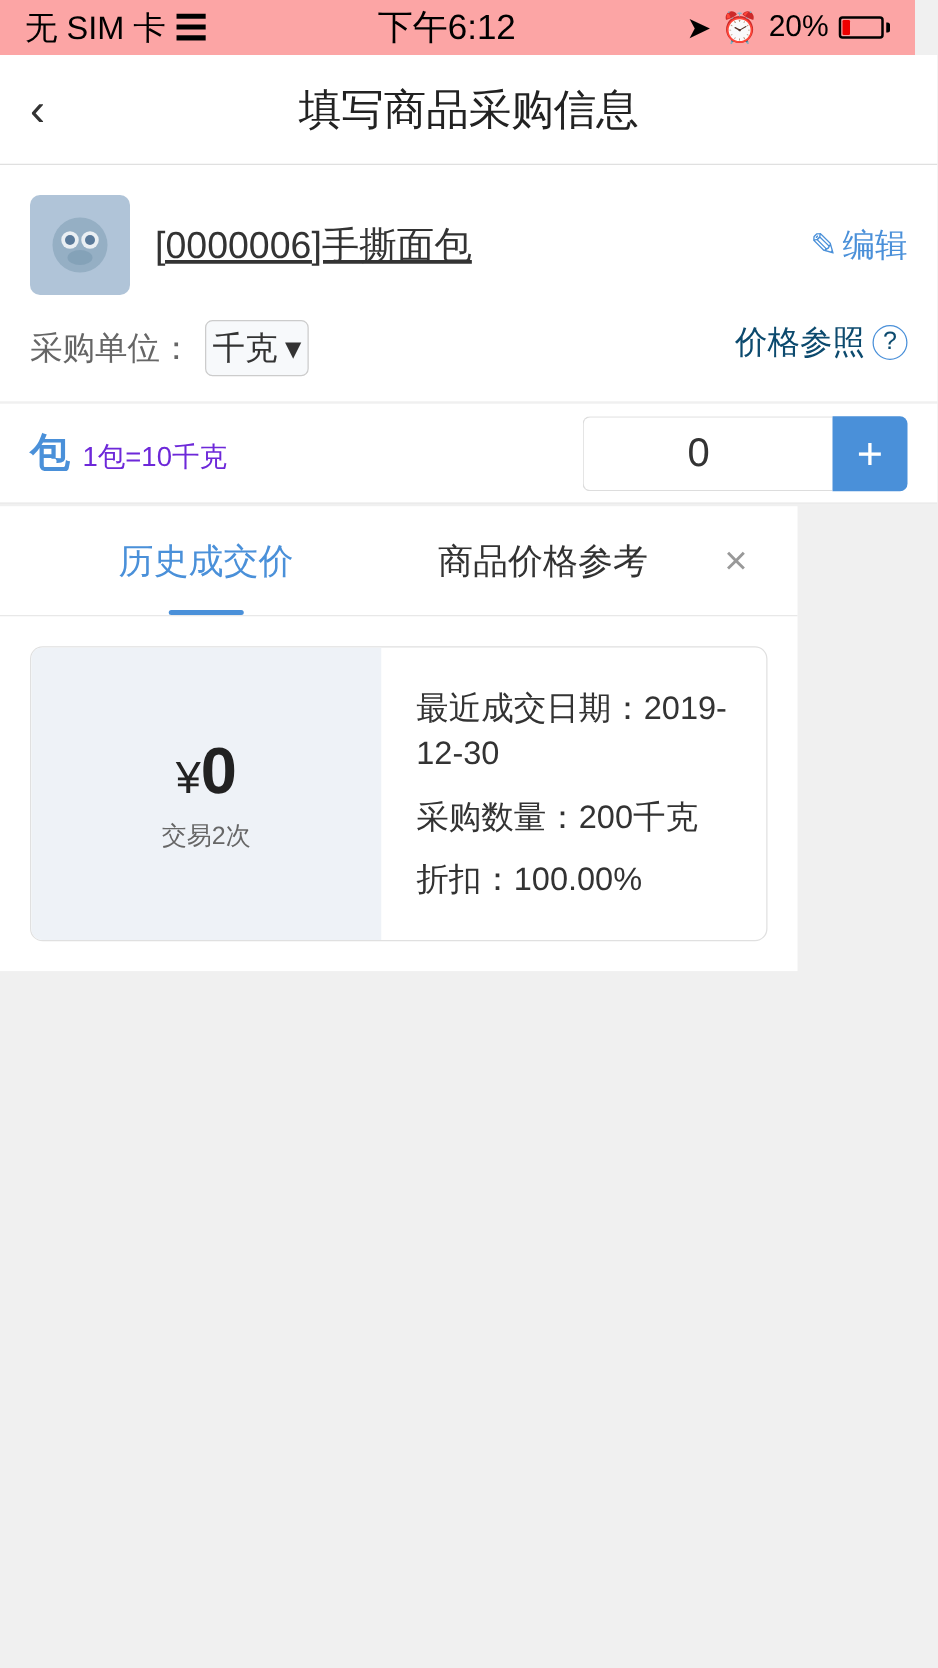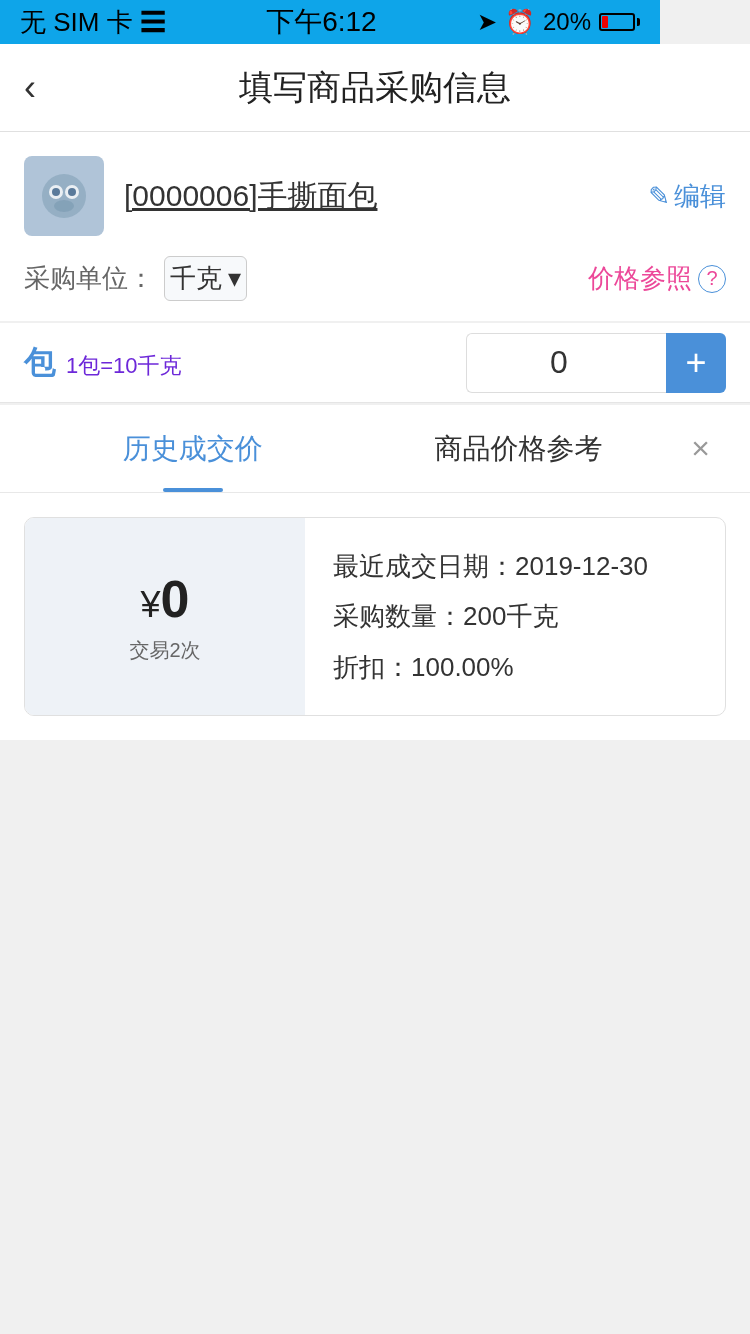--- a/index.html
+++ b/index.html
@@ -8,23 +8,23 @@
       width: 750px;
       min-height: 1334px;
       background: #f0f0f0;
       font-family: -apple-system, "PingFang SC", "Helvetica Neue", Arial, sans-serif;
       position: relative;
       overflow-x: hidden;
     }
 
     
     .status-bar {
-      width: 660px;
+      width: 732px;
       height: 44px;
-      background: #0ea5e9;
+      background: #fca5a5;
       display: flex;
       align-items: center;
       justify-content: space-between;
       padding: 0 20px;
       font-size: 28px;
     }
     .status-left {
       display: flex;
       align-items: center;
       gap: 8px;
@@ -134,21 +134,21 @@
     .edit-link {
       font-size: 26px;
       color: #4a90d9;
       display: flex;
       align-items: center;
       gap: 4px;
       cursor: pointer;
     }
     .product-bottom {
       display: flex;
-      align-items: center;
+      align-items: flex-start;
       justify-content: space-between;
     }
     .unit-label {
       font-size: 26px;
       color: #666;
       display: flex;
       align-items: center;
       gap: 10px;
     }
     .unit-select {
@@ -164,21 +164,21 @@
     .unit-select span {
       font-size: 26px;
       color: #333;
     }
     .chevron-down {
       font-size: 20px;
       color: #666;
     }
     .price-ref {
       font-size: 26px;
-      color: #ec4899;
+      color: #0c4a6e;
       display: flex;
       align-items: center;
       gap: 6px;
       cursor: pointer;
     }
 
     
     .qty-row {
       width: 750px;
       background: #fff;
@@ -229,21 +229,21 @@
       font-size: 36px;
       display: flex;
       align-items: center;
       justify-content: center;
       border-radius: 0 6px 6px 0;
       cursor: pointer;
     }
 
     
     .panel {
-      width: 750px;
+      width: 638px;
       background: #fff;
       margin-top: 2px;
     }
 
     
     .tabs {
       display: flex;
       align-items: center;
       height: 88px;
       border-bottom: 1px solid #e8e8e8;

